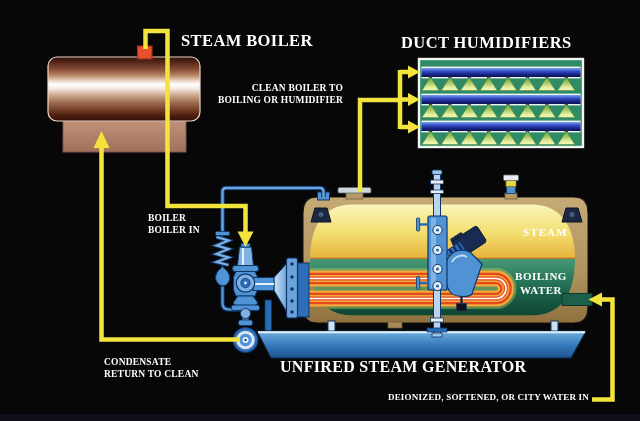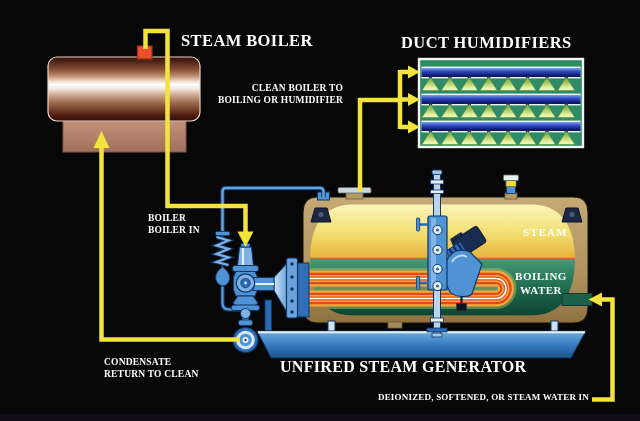--- a/index.html
+++ b/index.html
@@ -304,14 +304,14 @@
 </svg>
 
   <div id="steam-boiler-label" class="lbl lbl-big">STEAM BOILER</div>
   <div id="duct-humidifiers-label" class="lbl lbl-big">DUCT HUMIDIFIERS</div>
   <div id="clean-steam-label" class="lbl lbl-small"><span>CLEAN BOILER TO</span><br><span>BOILING OR HUMIDIFIER</span></div>
   <div id="boiler-steam-in-label" class="lbl lbl-small"><span>BOILER</span><br><span>BOILER IN</span></div>
   <div id="tank-steam-label" class="lbl">STEAM</div>
   <div id="tank-boiling-label" class="lbl"><span>BOILING</span><br><span>WATER</span></div>
   <div id="condensate-label" class="lbl lbl-small"><span>CONDENSATE</span><br><span>RETURN TO CLEAN</span></div>
   <div id="main-title" class="lbl">UNFIRED STEAM GENERATOR</div>
-  <div id="water-in-label" class="lbl">DEIONIZED, SOFTENED, OR STEAM WATER IN</div>
+  <div id="water-in-label" class="lbl">DEIONIZED, SOFTENED, OR CITY WATER IN</div>
 </div>
 
 </body></html>

